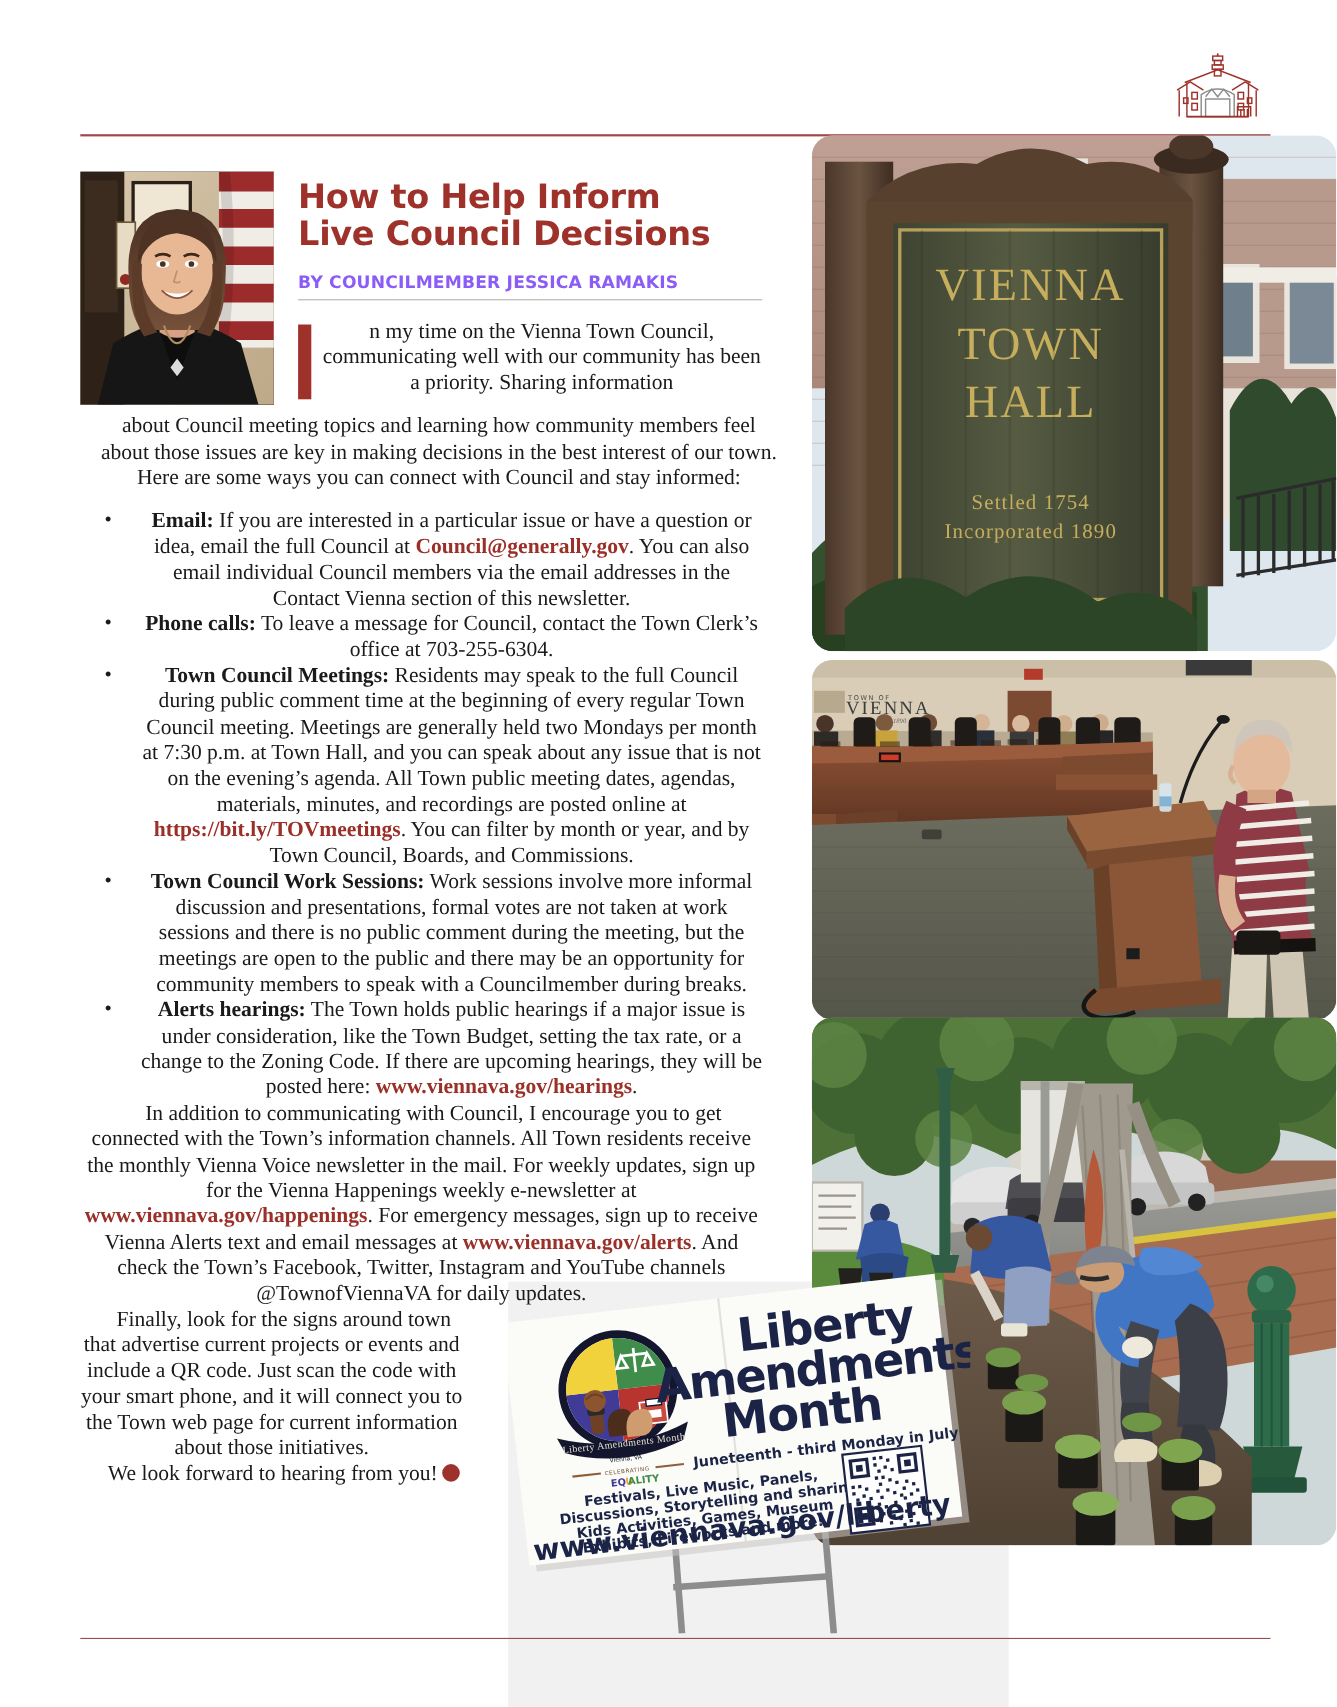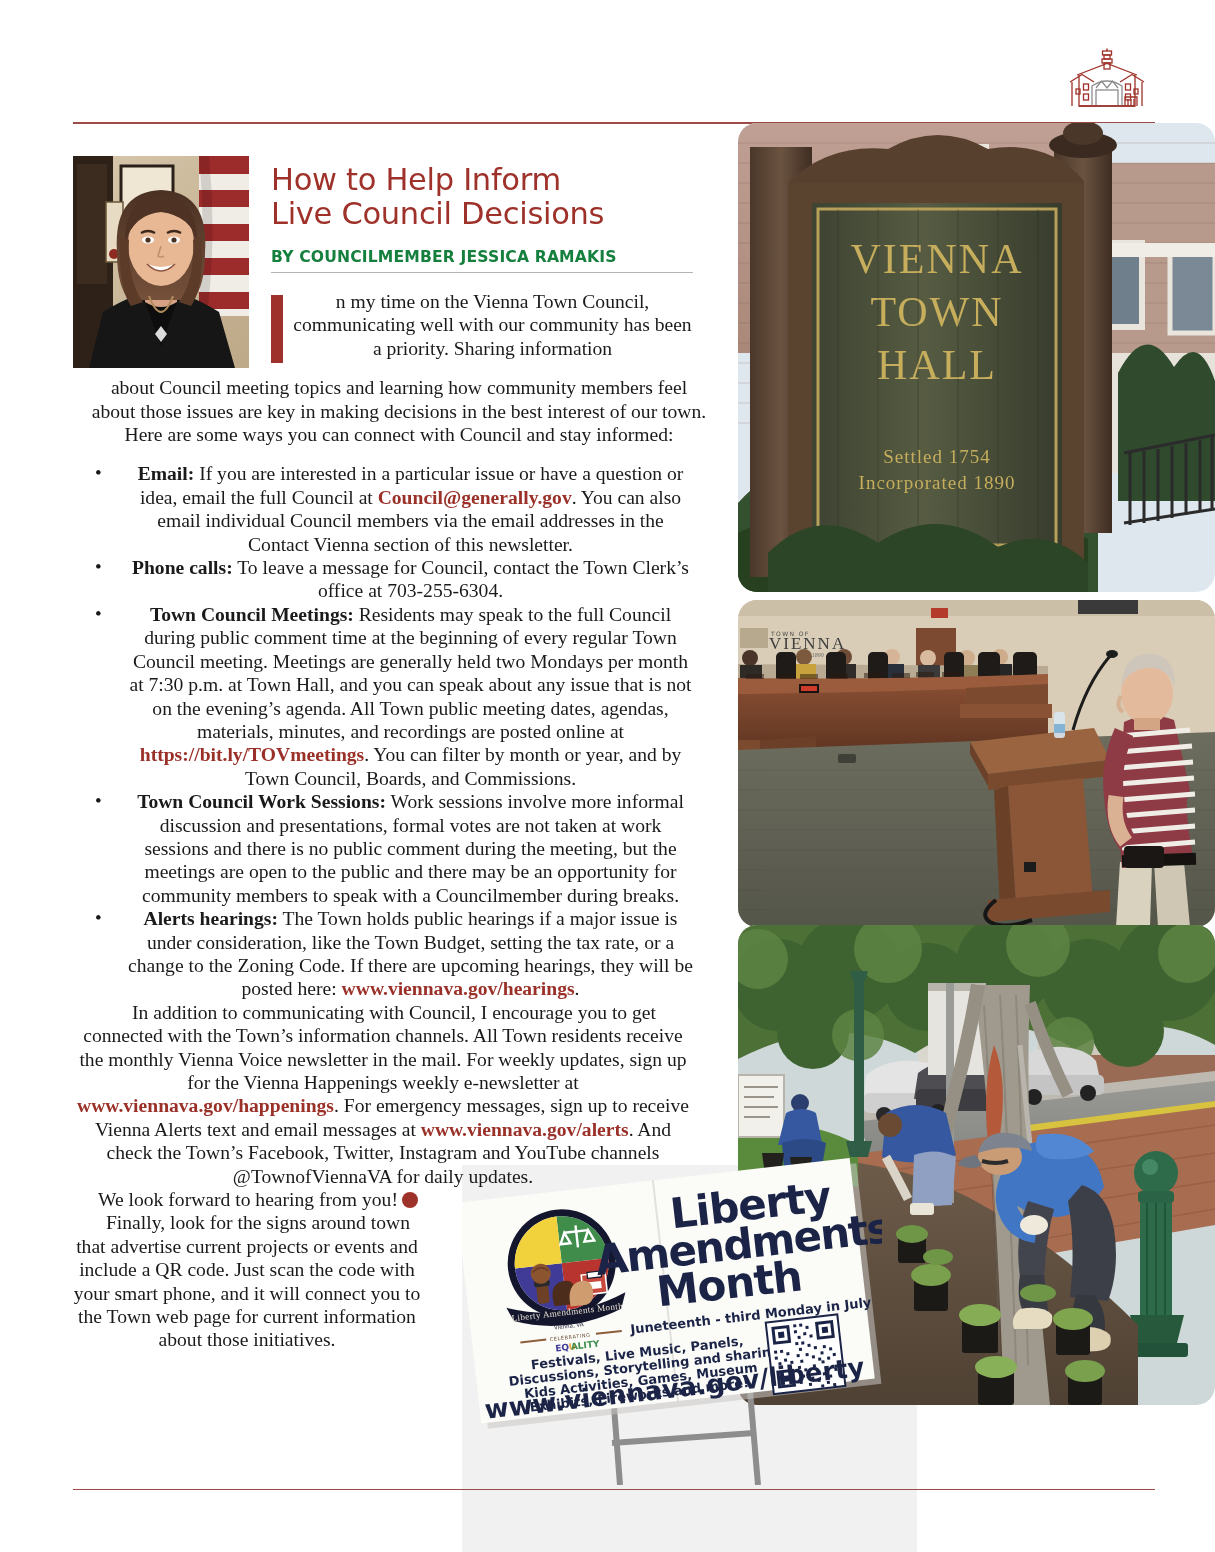--- a/index.html
+++ b/index.html
@@ -30,25 +30,25 @@
   .portrait{
     position:absolute; left:73px; top:156px; width:176px; height:212px;
     overflow:hidden; background:#2b2118;
   }
   .portrait svg{display:block;}
 
   .headblock{position:absolute; left:271px; top:163px; width:422px;}
   h1.title{
     margin:0; color:#9e3129;
     font-family:"DejaVu Sans", sans-serif;
-    font-weight:normal; font-size:30.5px; line-height:34px;
+    font-weight:bold; font-size:30.5px; line-height:34px;
     letter-spacing:-0.3px;
   }
   .byline{
-    margin:17px 0 0 0; color:#15803d;
+    margin:17px 0 0 0; color:#8b5cf6;
     font-family:"DejaVu Sans", sans-serif;
     font-weight:bold; font-size:15.6px; letter-spacing:0.15px;
   }
   .byline-rule{
     margin-top:6px; width:100%; height:1.4px; background:#b3b3b3;
   }
 
   
   .bodytext{
     position:absolute; left:73px; top:290px; width:620px;
@@ -268,23 +268,23 @@
         <b class="lbl">Town Council Work Sessions:</b><span> Work sessions involve more informal discussion and presentations, formal votes are not taken at work sessions and there is no public comment during the meeting, but the meetings are open to the public and there may be an opportunity for community members to speak with a Councilmember during breaks.</span>
       </li>
       <li>
         <span class="dot">•</span>
         <b class="lbl">Alerts hearings:</b><span> The Town holds public hearings if a major issue is under consideration, like the Town Budget, setting the tax rate, or a change to the Zoning Code. If there are upcoming hearings, they will be posted here: </span><span class="link">www.viennava.gov/hearings</span><span>.</span>
       </li>
     </ul>
 
     <p class="para indent" style="width: 620px;"><span>In addition to communicating with Council, I encourage you to get connected with the Town’s information channels. All Town residents receive the monthly Vienna Voice newsletter in the mail. For weekly updates, sign up for the Vienna Happenings weekly e-newsletter at </span><span class="link">www.viennava.gov/happenings</span><span>. For emergency messages, sign up to receive Vienna Alerts text and email messages at </span><span class="link">www.viennava.gov/alerts</span><span>. And check the Town’s Facebook, Twitter, Instagram and YouTube channels @TownofViennaVA for daily updates.</span></p>
 
+    <p class="para indent" id="p3" style="width: 348px;">Finally, look for the signs around town that advertise current projects or events and include a QR code. Just scan the code with your smart phone, and it will connect you to the Town web page for current information about those initiatives.</p>
+
     <p class="para indent" id="p4" style="width: 348px;"><span>We look forward to hearing from you!</span><span class="endmark"></span></p>
-
-    <p class="para indent" id="p3" style="width: 348px;">Finally, look for the signs around town that advertise current projects or events and include a QR code. Just scan the code with your smart phone, and it will connect you to the Town web page for current information about those initiatives.</p>
   </div>
 
   <div class="photo p1">
     <svg width="477" height="469" viewBox="0 0 477 469">
       <defs>
         <linearGradient id="brick" x1="0" y1="0" x2="0" y2="1">
           <stop offset="0" stop-color="#c0a094"></stop>
             <stop offset="1" stop-color="#a98779"></stop>
         </linearGradient>
         <linearGradient id="woodg" x1="0" y1="0" x2="1" y2="0">

